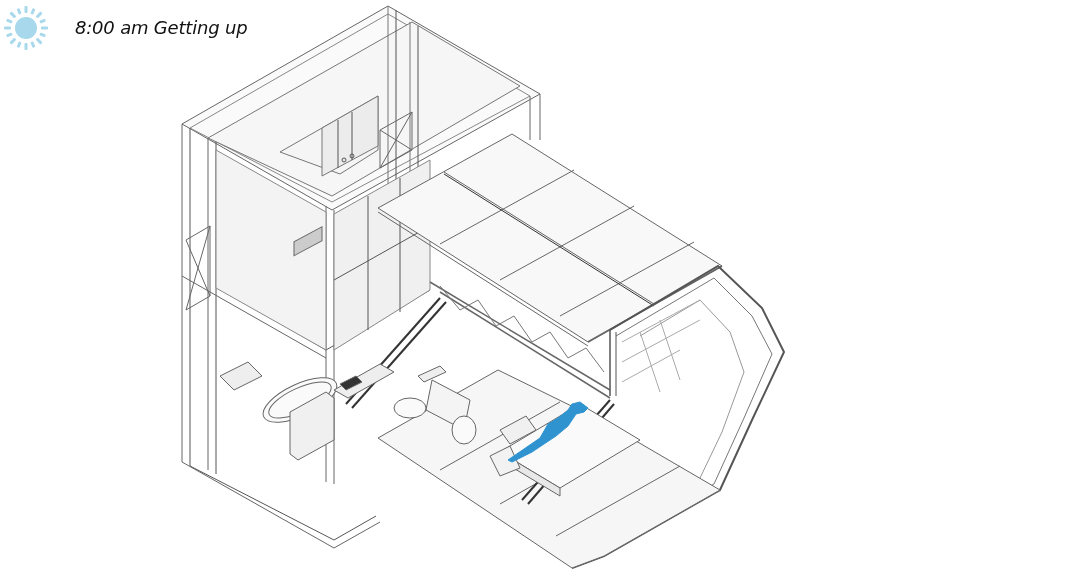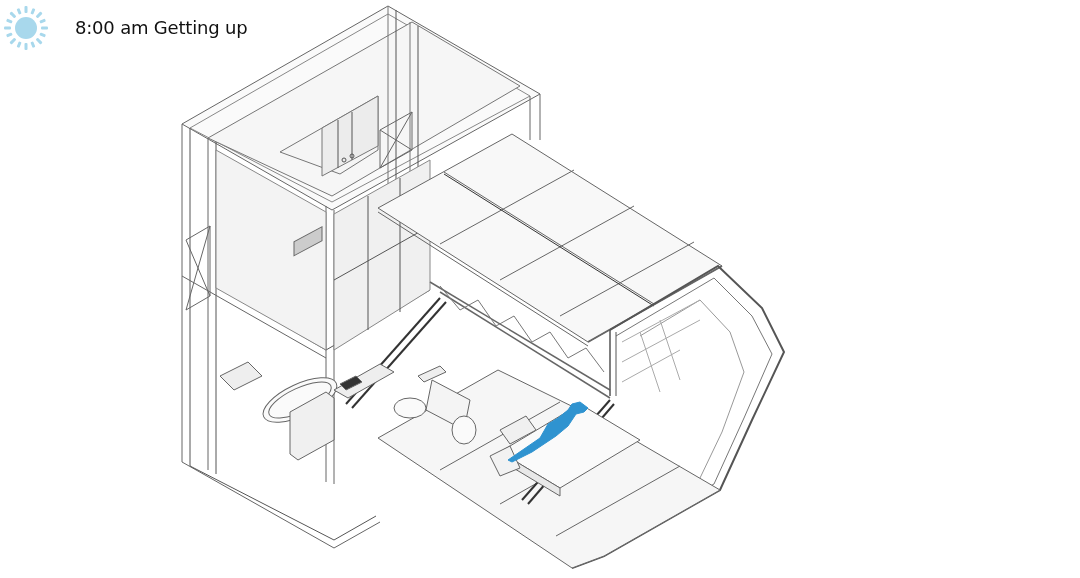--- a/index.html
+++ b/index.html
@@ -1,21 +1,21 @@
 <!DOCTYPE html>
 <html><head>
 <meta charset="utf-8">
 <style>
   html, body { margin: 0; padding: 0; background: #ffffff; }
   body { width: 1080px; height: 578px; position: relative; overflow: hidden;
          font-family: "Liberation Sans", sans-serif; }
   .caption { position: absolute; left: 0; top: 0; height: 56px; display: flex; align-items: center; }
   .sun { position: absolute; left: 2px; top: 4px; width: 48px; height: 48px; }
   .caption-text { position: absolute; left: 75px; top: 17px; font-size: 18px; color: #111; white-space: nowrap;
-                  font-family: "DejaVu Sans", sans-serif; letter-spacing: -0.2px; }
+                  font-family: "DejaVu Sans", sans-serif; letter-spacing: -0.2px; font-style: italic; }
   .drawing { position: absolute; left: 0; top: 0; width: 1080px; height: 578px; }
 </style>
 </head>
 <body>
 
 <div class="caption">
   <svg class="sun" viewBox="0 0 48 48">
     <g fill="#a8d8ec">
       <circle cx="24" cy="24" r="11"></circle>
       <rect x="22.5" y="2" width="3" height="7" rx="1"></rect>

